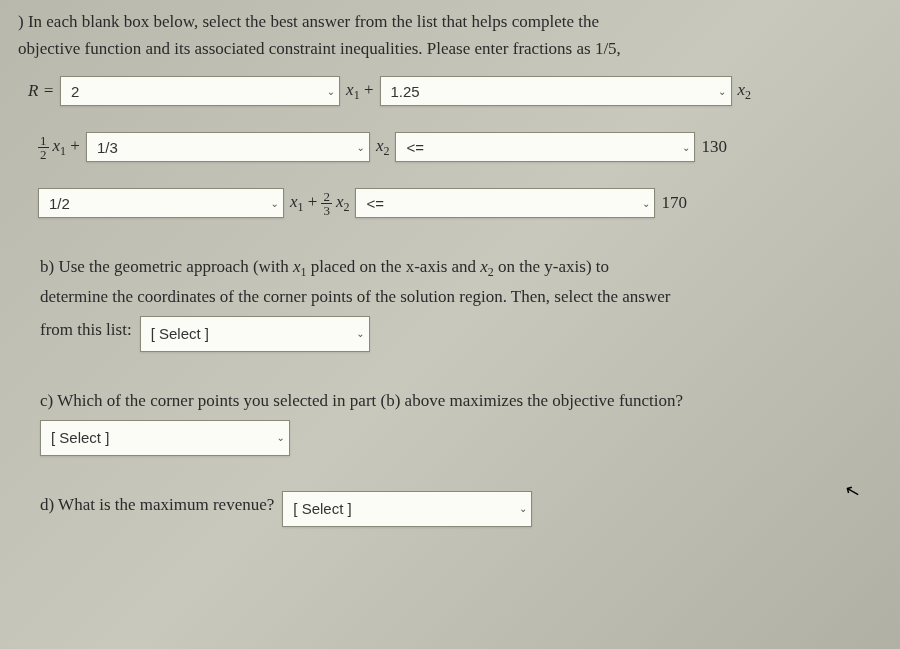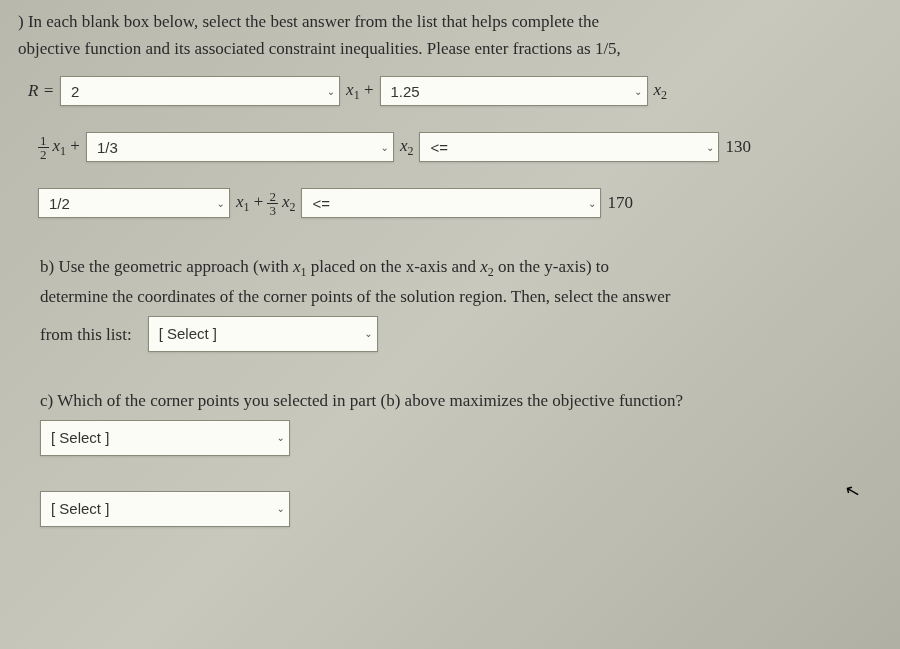--- a/index.html
+++ b/index.html
@@ -43,21 +43,21 @@
       color: #333;
       box-shadow: 0 1px 2px rgba(0,0,0,0.1);
     }
     .select-box .val { flex: 1; text-align: left; }
     .select-box .chev {
       margin-left: 8px;
       font-size: 10px;
       color: #555;
     }
     .w-wide { width: 280px; }
-    .w-med { width: 268px; }
+    .w-med { width: 352px; }
     .w-sel { width: 230px; }
     .w-sel2 { width: 250px; }
     .mathvar { font-style: italic; font-family: 'Times New Roman', serif; }
     .sub { font-size: 12px; vertical-align: sub; }
     .frac {
       display: inline-flex;
       flex-direction: column;
       align-items: center;
       vertical-align: middle;
       font-size: 13px;
@@ -66,23 +66,23 @@
     }
     .frac .num { border-bottom: 1px solid #2a2a2a; padding: 0 2px; }
     .frac .den { padding: 0 2px; }
     .part {
       margin-top: 35px;
       line-height: 1.6;
       padding-left: 22px;
     }
     .part-row {
       display: flex;
-      align-items: center;
+      align-items: flex-start;
       flex-wrap: wrap;
-      gap: 16px;
+      gap: 8px;
       margin-top: 6px;
     }
     .cursor {
       position: absolute;
       right: 40px;
       top: 480px;
       font-size: 18px;
       color: #000;
       transform: rotate(-15deg);
     }
@@ -113,34 +113,34 @@
   </div>
 
   <div class="math-row indent">
     <span class="rhs">
       <span class="frac">
           <span class="num">1</span>
           <span class="den">2</span>
         </span>
       <span><span class="mathvar">x</span><span class="sub">1</span> +</span>
     </span>
-    <div class="select-box" style="width:308px">
+    <div class="select-box" style="width:284px">
       <span class="val">1/3</span>
       <span class="chev">⌄</span>
     </div>
     <span><span class="mathvar">x</span><span class="sub">2</span></span>
     <div class="select-box" style="width:300px">
       <span class="val">&lt;=</span>
       <span class="chev">⌄</span>
     </div>
     <span>130</span>
   </div>
 
   <div class="math-row indent">
-    <div class="select-box" style="width:192px">
+    <div class="select-box" style="width:246px">
       <span class="val">1/2</span>
       <span class="chev">⌄</span>
     </div>
     <span class="rhs">
       <span><span class="mathvar">x</span><span class="sub">1</span> + </span>
       <span class="frac">
           <span class="num">2</span>
           <span class="den">3</span>
         </span>
       <span><span class="mathvar">x</span><span class="sub">2</span></span>
@@ -169,20 +169,21 @@
     <div class="part-row">
       <div class="select-box w-sel2">
         <span class="val">[ Select ]</span>
         <span class="chev">⌄</span>
       </div>
     </div>
   </div>
 
   <div class="part">
     <div class="part-row">
+      <span>d) What is the maximum revenue?</span>
       <div class="select-box w-sel2">
         <span class="val">[ Select ]</span>
         <span class="chev">⌄</span>
       </div>
     </div>
   </div>
 
 </div>
 
 <div class="cursor">↖</div>

